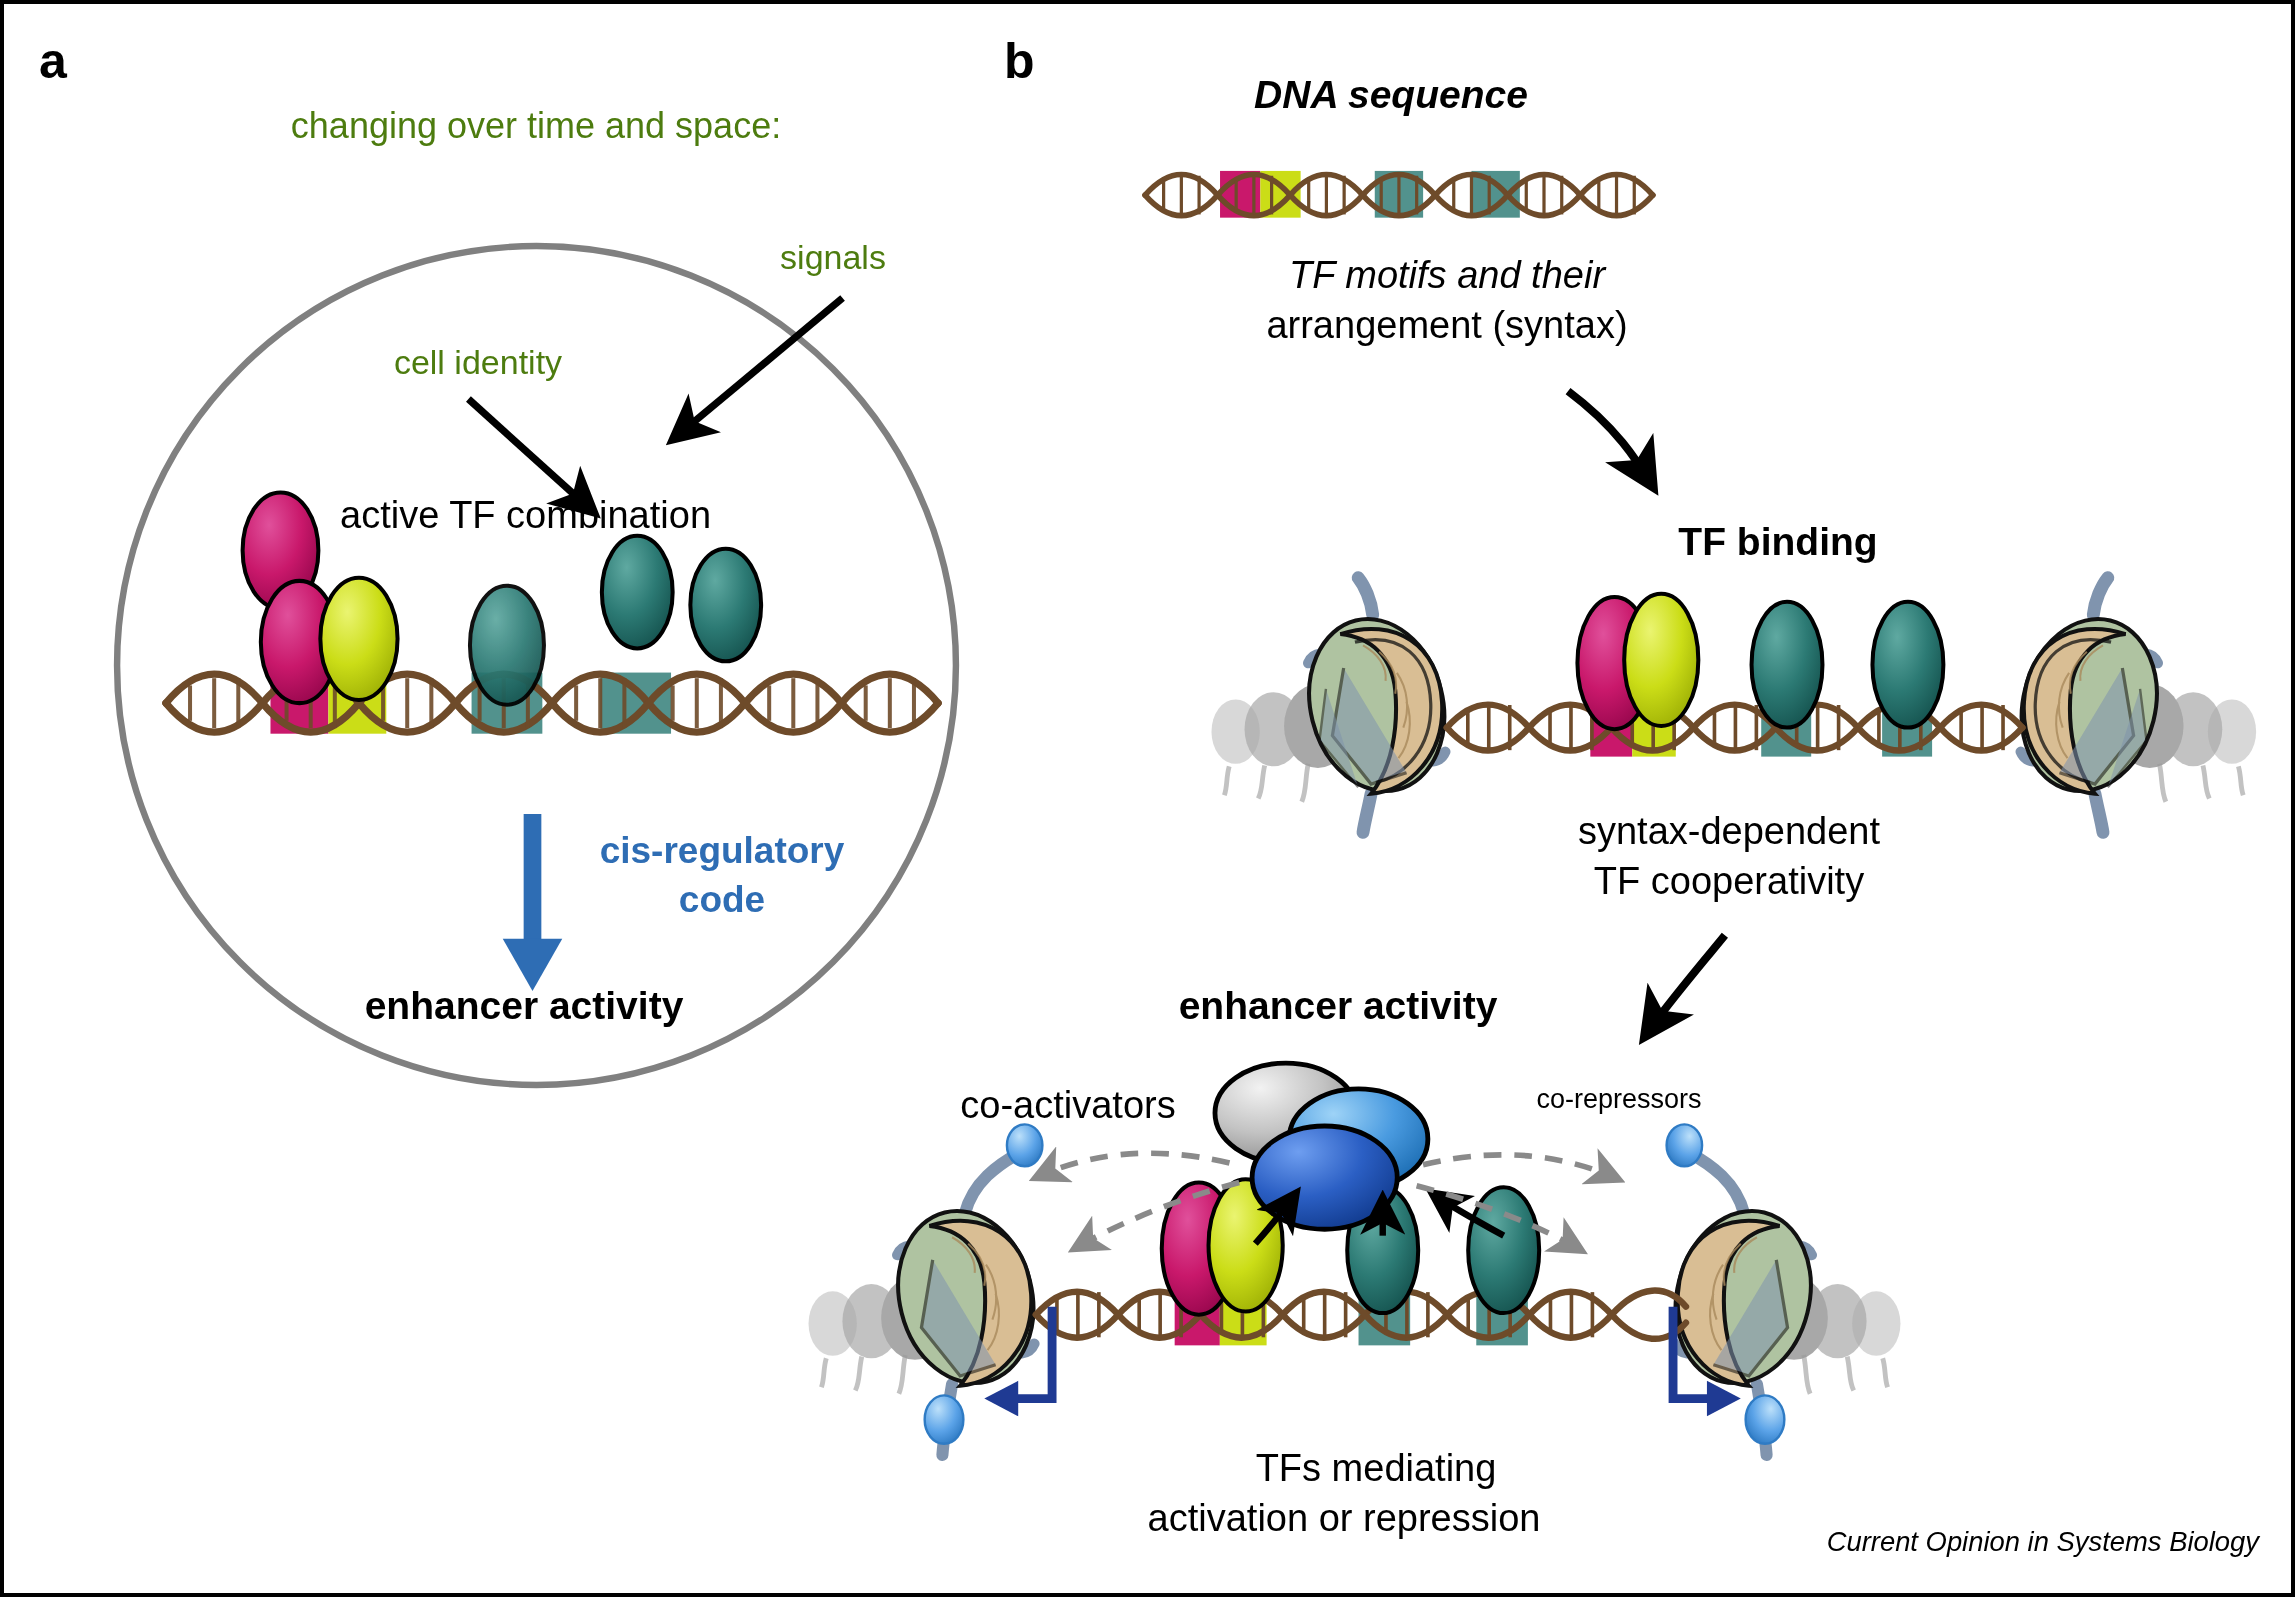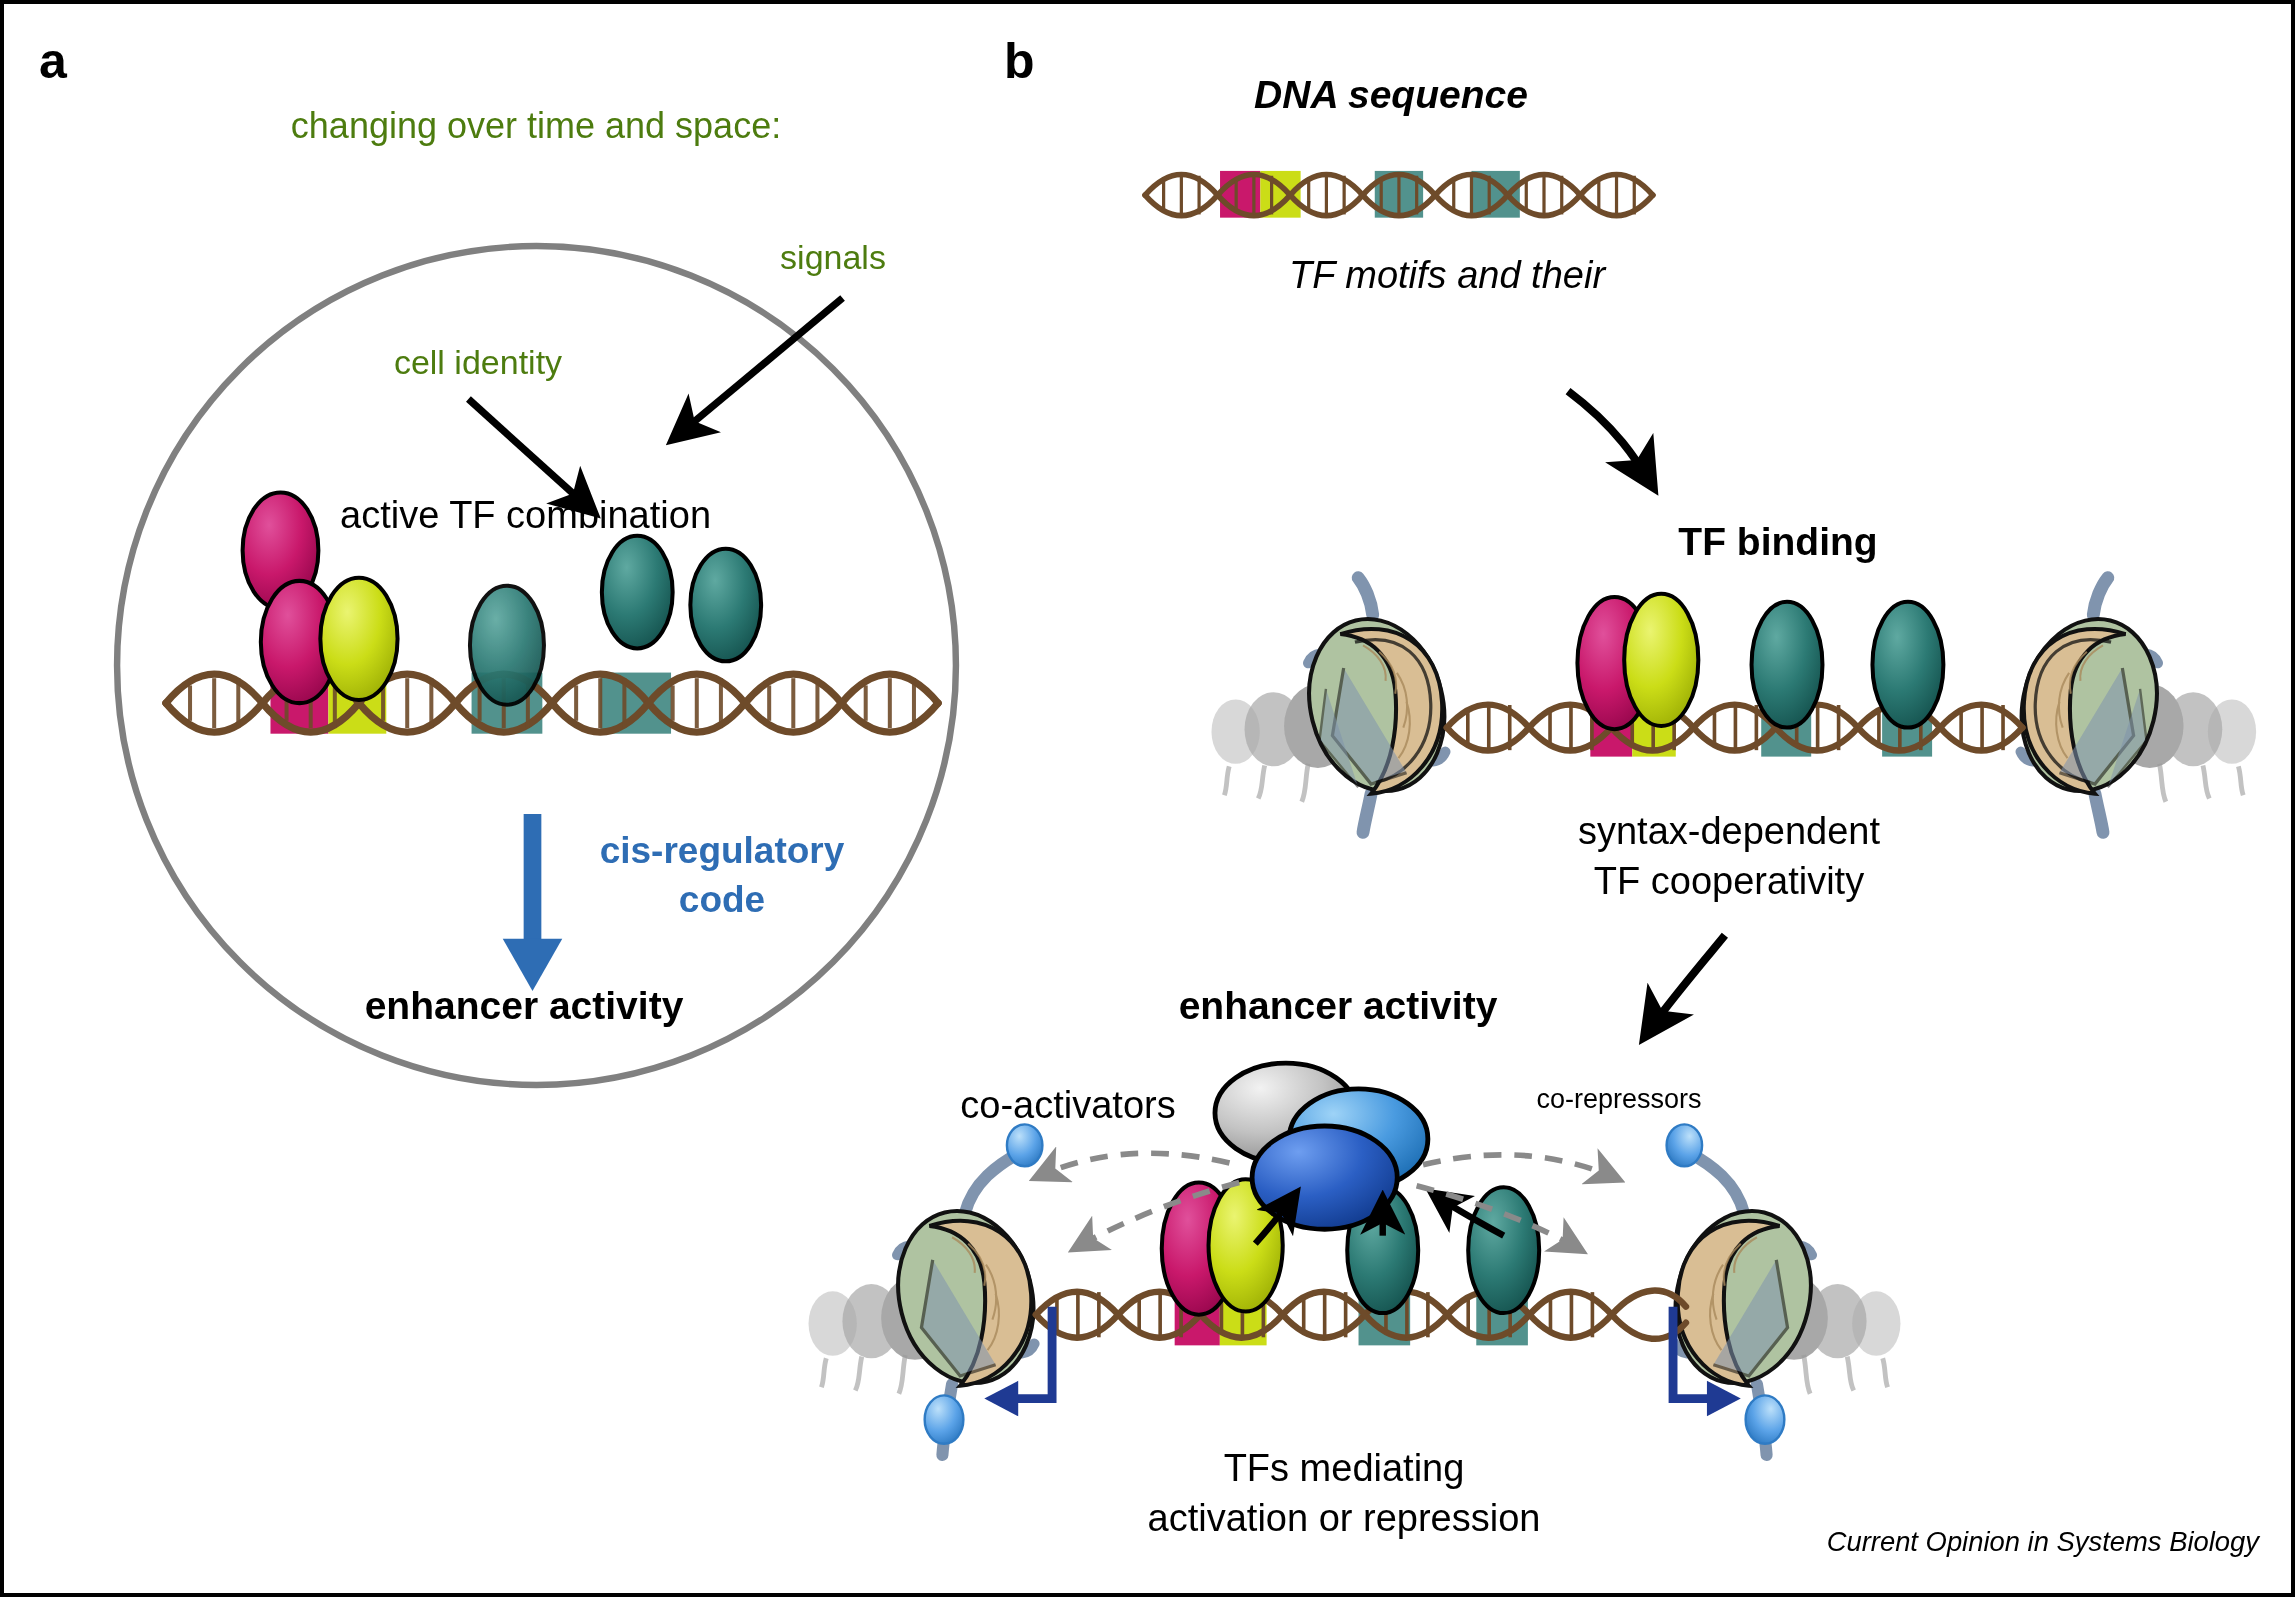--- a/index.html
+++ b/index.html
@@ -195,20 +195,21 @@
         <line x1="488" y1="34" x2="488" y2="70"></line>
       <line x1="510" y1="28" x2="510" y2="76"></line>
         <line x1="532" y1="28" x2="532" y2="76"></line>
       <line x1="578" y1="34" x2="578" y2="70"></line>
         <line x1="600" y1="28" x2="600" y2="76"></line>
       <line x1="622" y1="28" x2="622" y2="76"></line>
     </g>
   </svg>
 
   <div class="txt plain-black center" style="left:1443px;top:250px;font-size:38px;font-style:italic;">TF motifs and their</div>
+  <div class="txt plain-black center" style="left:1443px;top:300px;font-size:38px;">arrangement (syntax)</div>
 
   <svg class="abs" style="left:1556px;top:379px;width:161px;height:145px;" viewBox="0 0 200 180">
     <path d="M10,10 C70,55 95,95 115,128" stroke="#000" stroke-width="10" fill="none" marker-end="url(#mkBlack)"></path>
   </svg>
 
   <div class="txt bold-black center" style="left:1774px;top:516px;font-size:39px;">TF binding</div>
 
   <svg class="abs" style="left:1201px;top:564px;width:1056px;height:266px;" viewBox="0 0 1310 330">
 
     <g fill="#9A9A9A" opacity=".85">
@@ -454,19 +455,19 @@
     </g>
 
     <g stroke="#1F3A93" stroke-width="11" fill="none">
       <path d="M320,286 L320,400 L272,400"></path>
       <path d="M1090,286 L1090,400 L1138,400"></path>
     </g>
     <path d="M278,378 L236,400 L278,422 Z" fill="#1F3A93"></path>
     <path d="M1132,378 L1174,400 L1132,422 Z" fill="#1F3A93"></path>
   </svg>
 
-  <div class="txt plain-black center" style="left:1340px;top:1443px;font-size:38px;">TFs mediating</div>
+  <div class="txt plain-black center" style="left:1372px;top:1443px;font-size:38px;">TFs mediating</div>
   <div class="txt plain-black center" style="left:1340px;top:1493px;font-size:38px;">activation or repression</div>
 
   <div class="txt footer" style="right:32px;top:1522px;left:auto;font-style:italic;">Current Opinion in Systems Biology</div>
 
 </div>
 
 
 </body></html>

